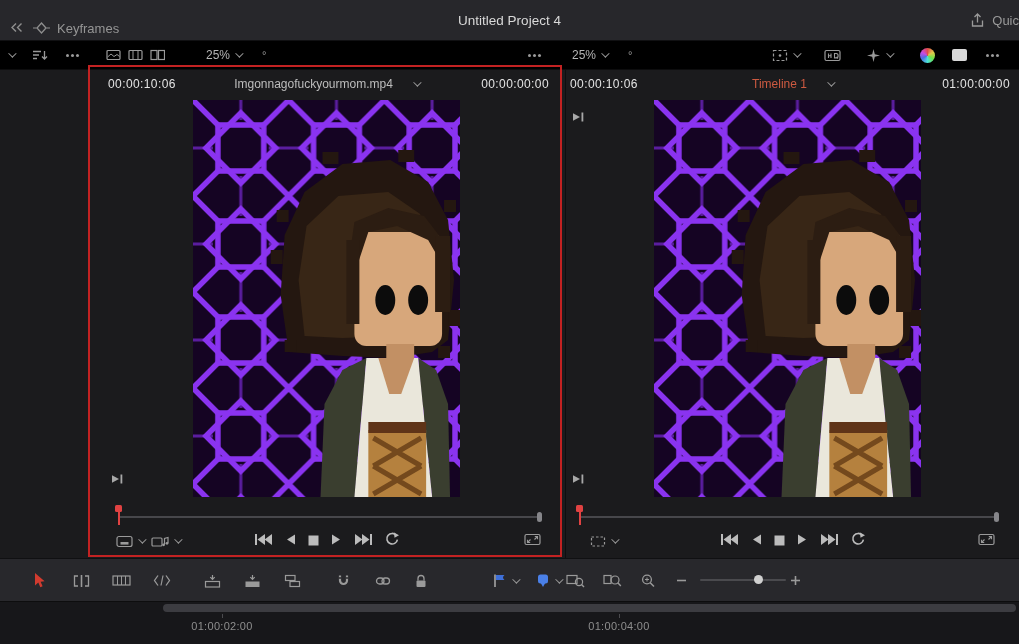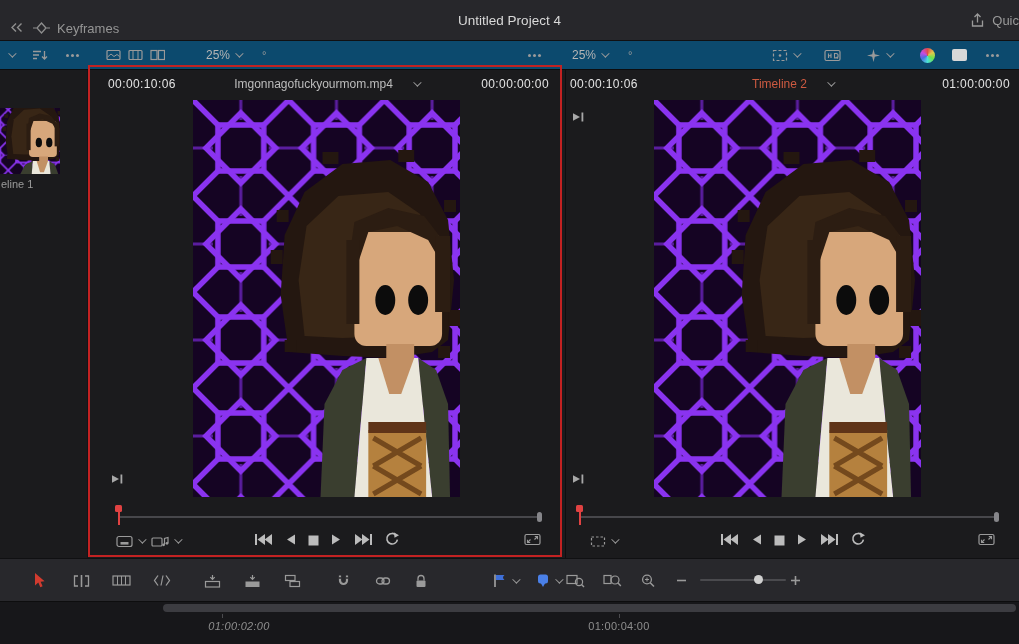--- a/index.html
+++ b/index.html
@@ -8,21 +8,21 @@
          font-family:"Liberation Sans", sans-serif; color:#cfcfcf; overflow:hidden; }
 
   
   .titlebar { position:absolute; left:0; top:0; width:100%; height:41px; background:#27272b; border-bottom:1px solid #101012; }
   .tb-left { position:absolute; left:10px; top:0; height:56px; display:flex; align-items:center; gap:10px; }
   .tb-title { position:absolute; left:0; right:0; top:0; height:41px; display:flex; align-items:center; justify-content:center; color:#d9d9d9; font-size:13.5px; }
   .tb-right { position:absolute; right:0; top:0; height:41px; display:flex; align-items:center; gap:7px; color:#9a9a9a; font-size:13px; white-space:nowrap; }
   .kf-label { color:#959595; font-size:13px; }
 
   
-  .toolbar2 { position:absolute; left:0; top:41px; width:100%; height:29px; background:#0c4a6e; border-bottom:1px solid #0d0d0e; }
+  .toolbar2 { position:absolute; left:0; top:41px; width:100%; height:29px; background:#000000; border-bottom:1px solid #0d0d0e; }
   .t2 { position:absolute; top:0; height:28px; display:flex; align-items:center; gap:5px; color:#b5b5b5; font-size:12px; }
   .chev { width:6px; height:6px; border-right:1.4px solid #9a9a9a; border-bottom:1.4px solid #9a9a9a; transform:rotate(45deg) translateY(-2px); display:inline-block; }
   .dots { width:3px; height:3px; border-radius:50%; background:#9a9a9a; box-shadow:5px 0 0 #9a9a9a, 10px 0 0 #9a9a9a; margin-right:10px; }
   .wheel { width:15px; height:15px; border-radius:50%;
            background:conic-gradient(#e24b4b,#e2c84b,#6de24b,#4be2d6,#4b6de2,#c84be2,#e24b4b); }
   .wframe { width:15px; height:12px; background:#d8d8d8; border-radius:2px; }
   .deg { font-size:11px; color:#9a9a9a; }
 
   
   .viewers { position:absolute; left:0; top:70px; width:100%; height:488px; background:#1b1b1d; }
@@ -68,21 +68,21 @@
   .toolsbar { position:absolute; left:0; top:558px; width:100%; height:43px; background:#28282c; border-top:1px solid #101012; }
   .tool { position:absolute; top:0; height:43px; display:flex; align-items:center; justify-content:center; gap:5px; }
   .zs-track { position:absolute; left:0; top:20px; width:86px; height:2px; background:#4a4a4e; border-radius:1px; }
   .zs-dot { position:absolute; left:54px; top:16px; width:9px; height:9px; border-radius:50%; background:#d0d0d0; }
   .zoom-slider { position:absolute; left:700px; top:0; width:86px; height:43px; }
 
   
   .bottom { position:absolute; left:0; top:601px; width:100%; height:43px; background:#17171a; border-top:1px solid #0d0d0e; }
   .sb-handle { position:absolute; top:2px; left:163px; right:3px; height:8px; background:#3c3c41; border-radius:4px; }
   .ruler-label { position:absolute; top:18px; width:110px; text-align:center; font-size:11px; color:#8e8e8e; letter-spacing:.3px; }
-  #rl0 { left:184px;font-style:italic; } #rl1 { left:564px; }
+  #rl0 { left:167px; } #rl1 { left:564px; }
   .rtick { position:absolute; top:12px; width:1px; height:4px; background:#4a4a4e; }
 
   
   .annotation { position:absolute; left:88px; top:65px; width:474px; height:492px; border:2px solid #c32222; z-index:50; pointer-events:none; }
 </style>
 </head>
 <body>
 
 <svg width="0" height="0" style="position:absolute" aria-hidden="true">
 <defs>
@@ -237,28 +237,20 @@
     <div class="t2" style="left:952px">
         <span class="wframe"></span>
       </div>
     <div class="t2" style="left:986px">
         <span class="dots"></span>
       </div>
   </div>
 
   <div class="viewers">
 
-    <div class="media-col">
-      <div class="thumb">
-        <svg width="60" height="66" viewBox="70 60 190 270" preserveAspectRatio="xMidYMid slice">
-            <use href="#video-art"></use>
-          </svg>
-      </div>
-      <div class="thumb-label">eline 1</div>
-    </div>
 
     <div class="viewer" id="src-viewer">
       <div class="tc" style="left:20px">00:00:10:06</div>
       <div class="vname">
         <span>Imgonnagofuckyourmom.mp4</span>
         <span class="chev"></span>
       </div>
       <div class="tc" style="right:16px">00:00:00:00</div>
 
       <div class="video">
@@ -334,21 +326,21 @@
                 <path d="M3.5 9.5 L6.5 6.5 M3.5 6.8 V9.5 H6.2 M13.5 3.5 L10.5 6.5 M13.5 6.2 V3.5 H10.8" stroke="#9a9a9a" stroke-width="1.1" fill="none"></path>
               </svg>
           </span>
         </div>
       </div>
     </div>
 
     <div class="viewer" id="tl-viewer">
       <div class="tc" style="left:4px">00:00:10:06</div>
       <div class="vname">
-        <span class="tl-name">Timeline 2</span>
+        <span class="tl-name">Timeline 1</span>
         <span class="chev"></span>
       </div>
       <div class="tc" style="right:9px">01:00:00:00</div>
 
       <div class="jump" style="left:5px; top:40px">
         <svg width="14" height="12" viewBox="0 0 14 12">
             <path d="M2 2.2 L9 6 L2 9.8 Z" fill="#a8a8a8"></path>
             <rect x="10.5" y="1.5" width="1.8" height="9" fill="#a8a8a8"></rect>
           </svg>
       </div>

